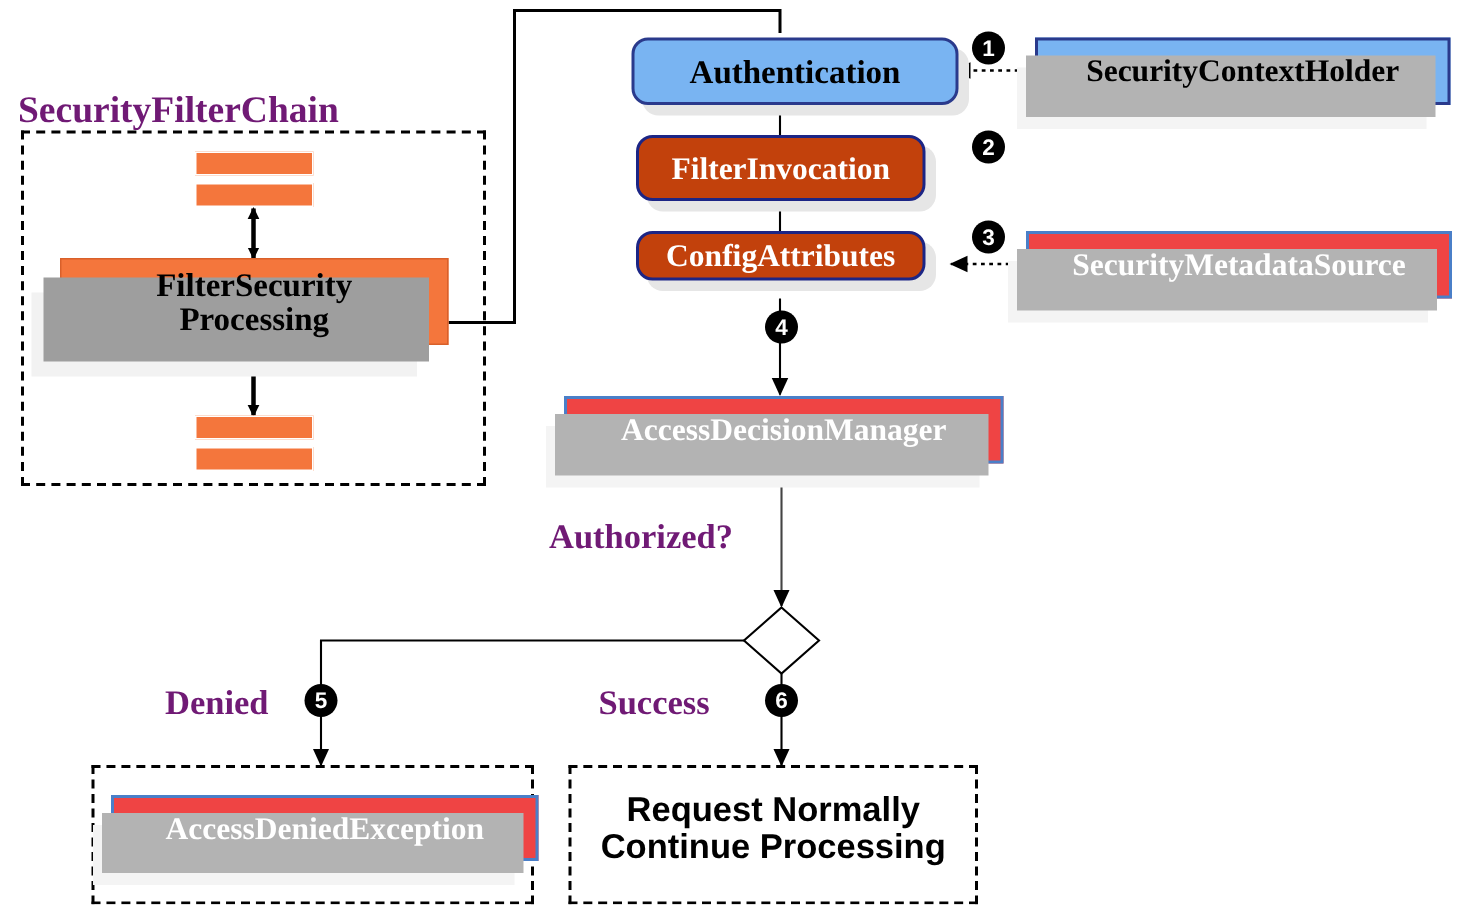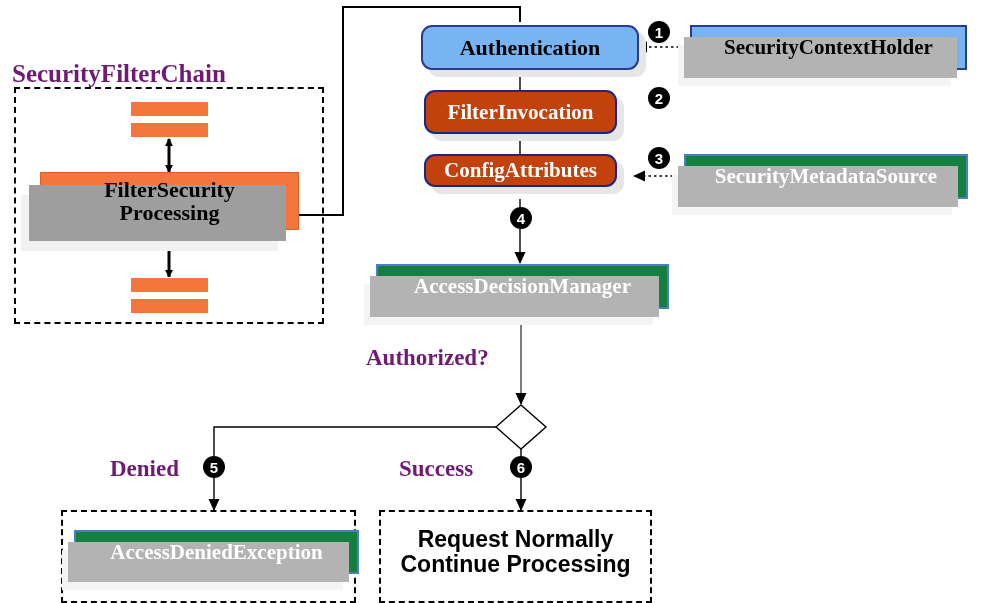--- a/index.html
+++ b/index.html
@@ -31,21 +31,21 @@
     border: 2px solid #1c2585;
     border-radius: 11px;
     color: #ffffff;
     font-family: "Liberation Serif", serif;
     font-weight: bold;
     font-size: 21px;
     box-shadow: 7px 7px 0 0 #e6e6e6;
   }
   
   .navy-square {
-    background: #15803d;
+    background: #ef4444;
     border: 2px solid #4a7fc8;
     color: #ffffff;
     font-family: "Liberation Serif", serif;
     font-weight: bold;
     font-size: 21px;
   }
   .navy-square::after,
   .lblue-square::after {
     content: "";
     position: absolute;

